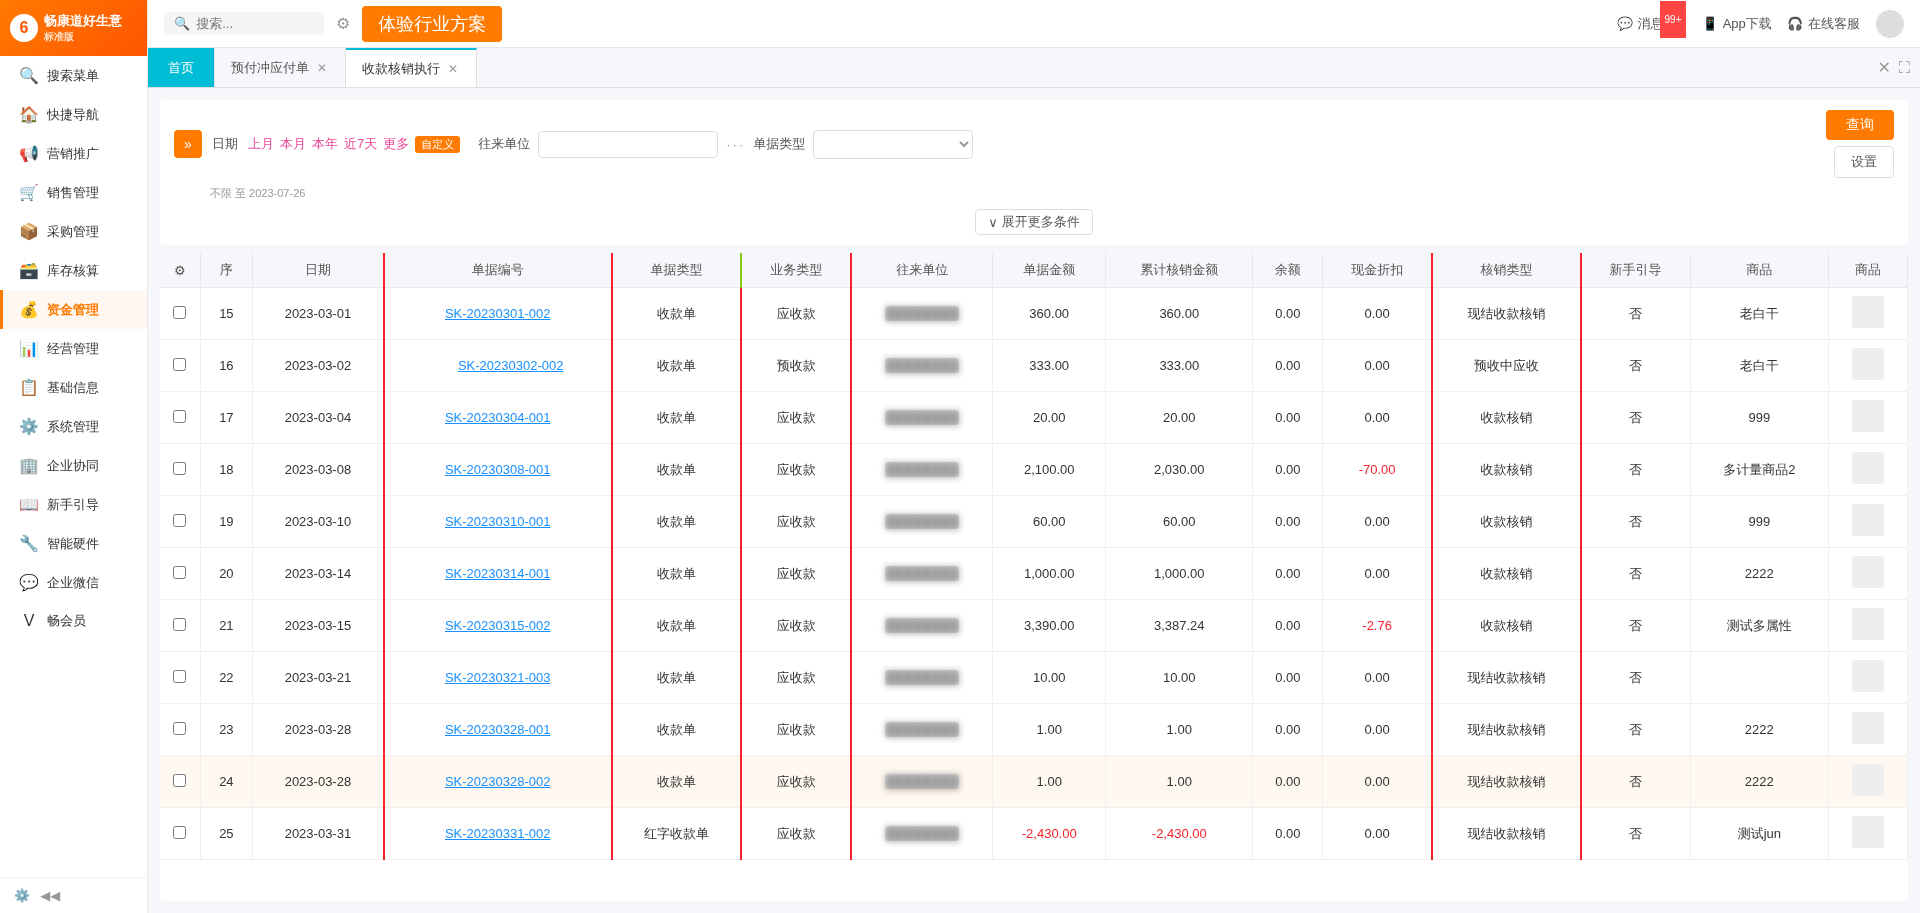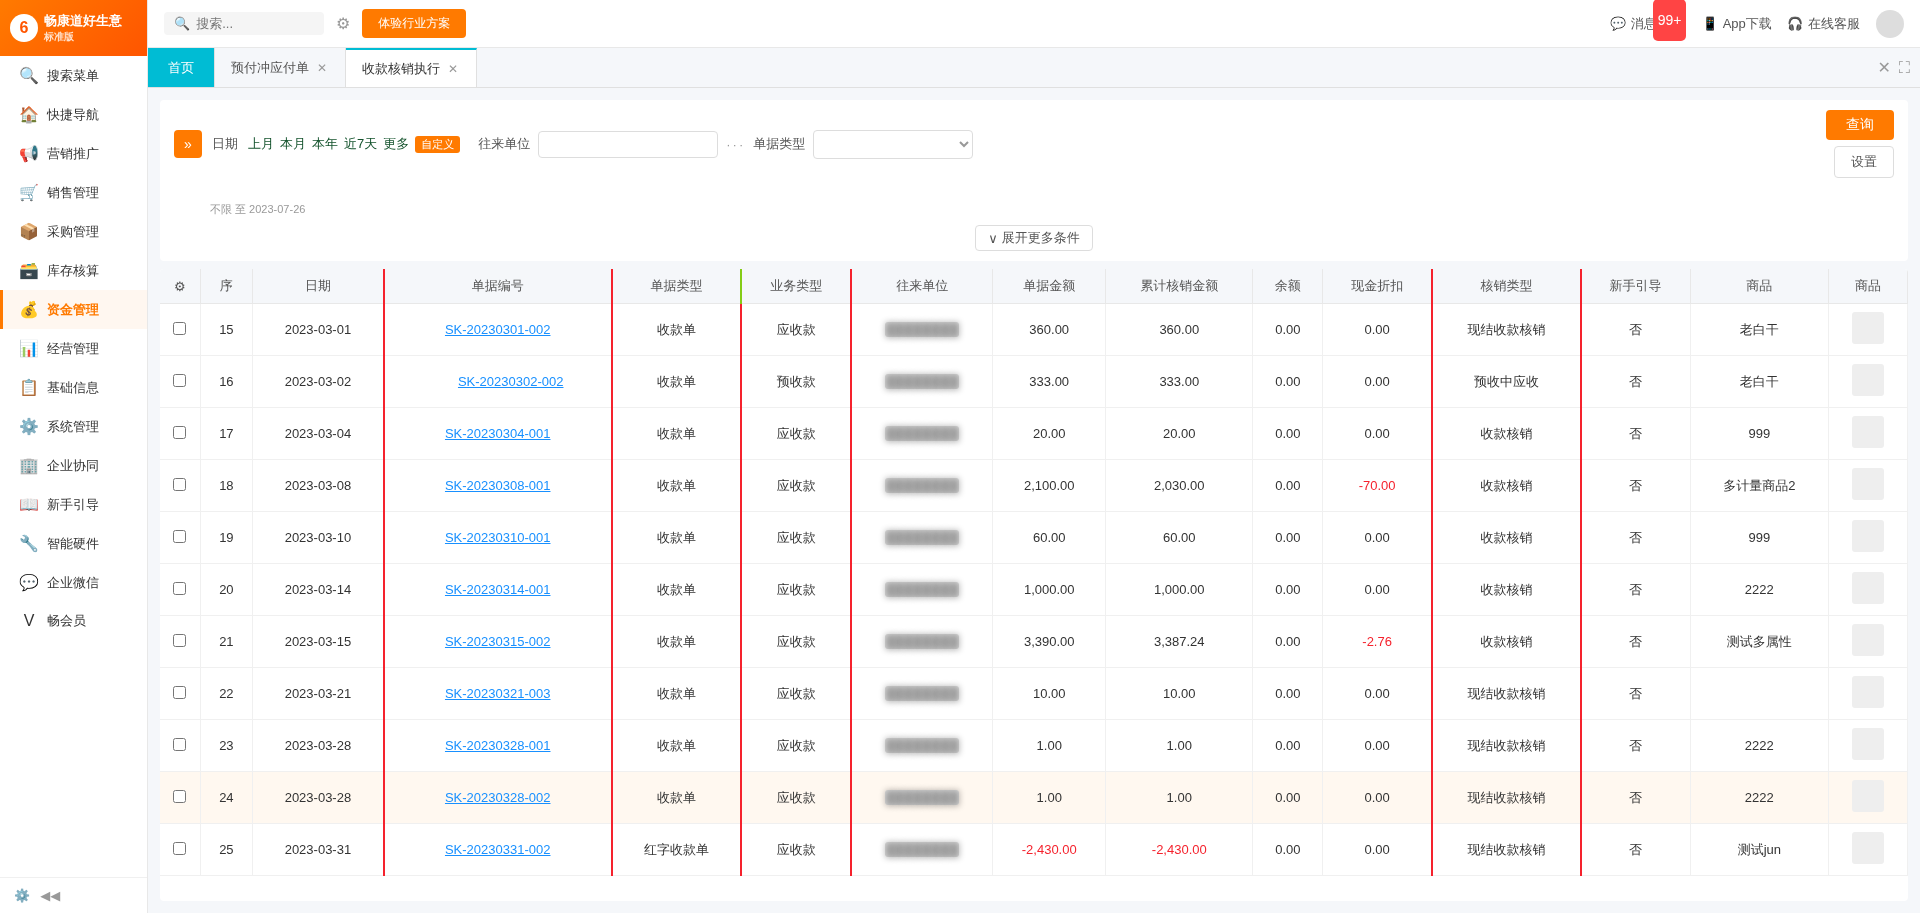--- a/index.html
+++ b/index.html
@@ -91,34 +91,34 @@
       width: 100px;
     }
     .topbar-gear { color: #999; cursor: pointer; font-size: 16px; }
     .topbar-btn-orange {
       background: #ff7a00;
       color: #fff;
       border: none;
       border-radius: 4px;
       padding: 6px 16px;
       cursor: pointer;
-      font-size: 12px;
+      font-size: 18px;
     }
     .topbar-right {
       margin-left: auto;
       display: flex;
       align-items: center;
       gap: 16px;
       color: #555;
     }
     .topbar-right .badge {
       background: #ff4444;
       color: #fff;
-      border-radius: 5px;
-      font-size: 14px;
+      border-radius: 0;
+      font-size: 10px;
       padding: 13px 5px;
       margin-left: -8px;
       margin-top: -8px;
     }
     .topbar-right-item {
       display: flex;
       align-items: center;
       gap: 4px;
       cursor: pointer;
       color: #555;
@@ -247,21 +247,21 @@
       font-size: 14px;
       flex-shrink: 0;
     }
     .filter-label { color: #555; white-space: nowrap; }
     .filter-date-links {
       display: flex;
       gap: 6px;
       align-items: center;
     }
     .filter-date-links a {
-      color: #14532d;
+      color: #ec4899;
       cursor: pointer;
       text-decoration: none;
     }
     .filter-custom {
       background: #ff7a00;
       color: #fff;
       border-radius: 3px;
       padding: 1px 6px;
       font-size: 11px;
       cursor: pointer;
@@ -514,21 +514,21 @@
           <span class="filter-label">单据类型</span>
           <select class="filter-select">
             <option value=""></option>
           </select>
         </div>
         <div style="display:flex;gap:6px;flex-direction:column;align-items:flex-end;">
           <button class="btn-query">查询</button>
           <button class="btn-settings">设置</button>
         </div>
       </div>
-      <div style="display:flex;align-items:flex-end;gap:6px;padding-left:36px;margin-top:16px;">
+      <div style="display:flex;align-items:flex-end;gap:6px;padding-left:36px;">
         <span class="filter-date-sub">不限 至 2023-07-26</span>
       </div>
       <div style="display:flex;justify-content:center;">
         <button class="expand-more-btn">
           <span>∨</span>
           <span>展开更多条件</span>
         </button>
       </div>
     </div>
 

